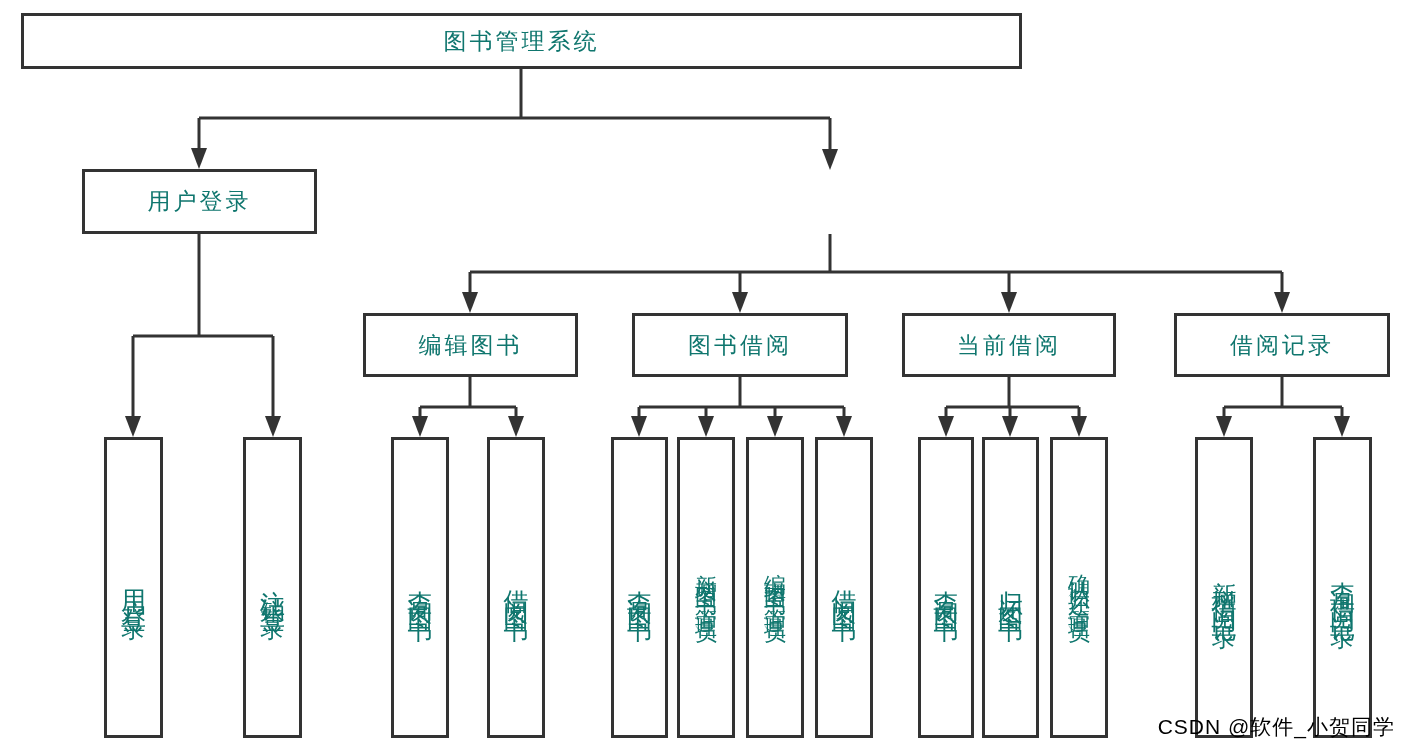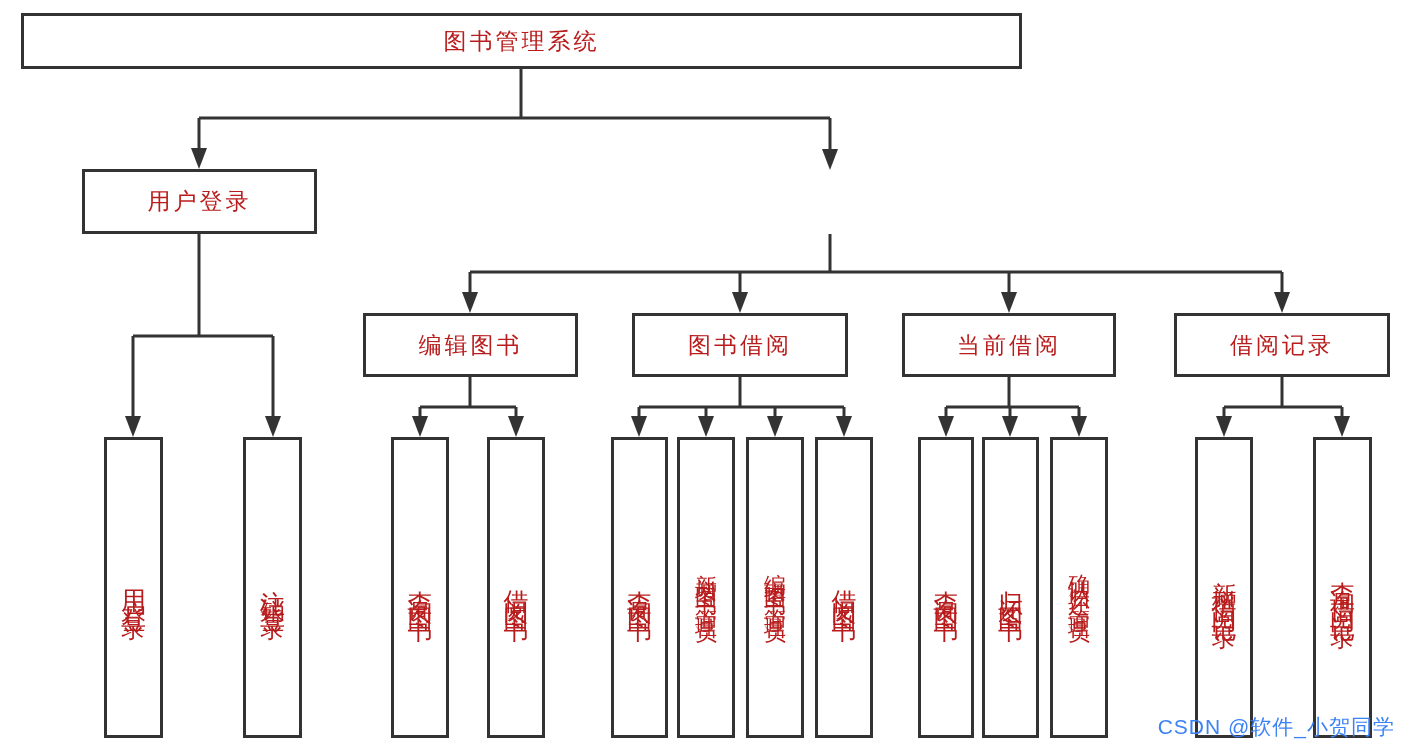--- a/index.html
+++ b/index.html
@@ -9,21 +9,21 @@
     background:#ffffff;
     font-family:"Liberation Sans","DejaVu Sans",sans-serif;
     overflow:hidden;
   }
   #edges{position:absolute;left:0;top:0;width:1405px;height:747px;}
   .box{
     position:absolute;
     box-sizing:border-box;
     background:#ffffff;
     border:3px solid #333333;
-    color:#b91c1c;
+    color:#0f766e;
     display:flex;
     align-items:center;
     justify-content:center;
     text-align:center;
   }
   .hbox{font-size:23px;letter-spacing:3px;line-height:1;}
   .vbox span{
     writing-mode:vertical-rl;
     font-size:25px;
     letter-spacing:9px;
@@ -31,21 +31,21 @@
   }
   .vbox.long span{
     font-size:22px;
     letter-spacing:7px;
   }
   .watermark{
     position:absolute;
     right:10px;
     bottom:6px;
     font-size:21px;
-    color:#3b82f6;
+    color:#000000;
     letter-spacing:1px;
     white-space:nowrap;
     z-index:5;
   }
 </style>
 </head>
 <body>
 
 <div id="stage">
 

